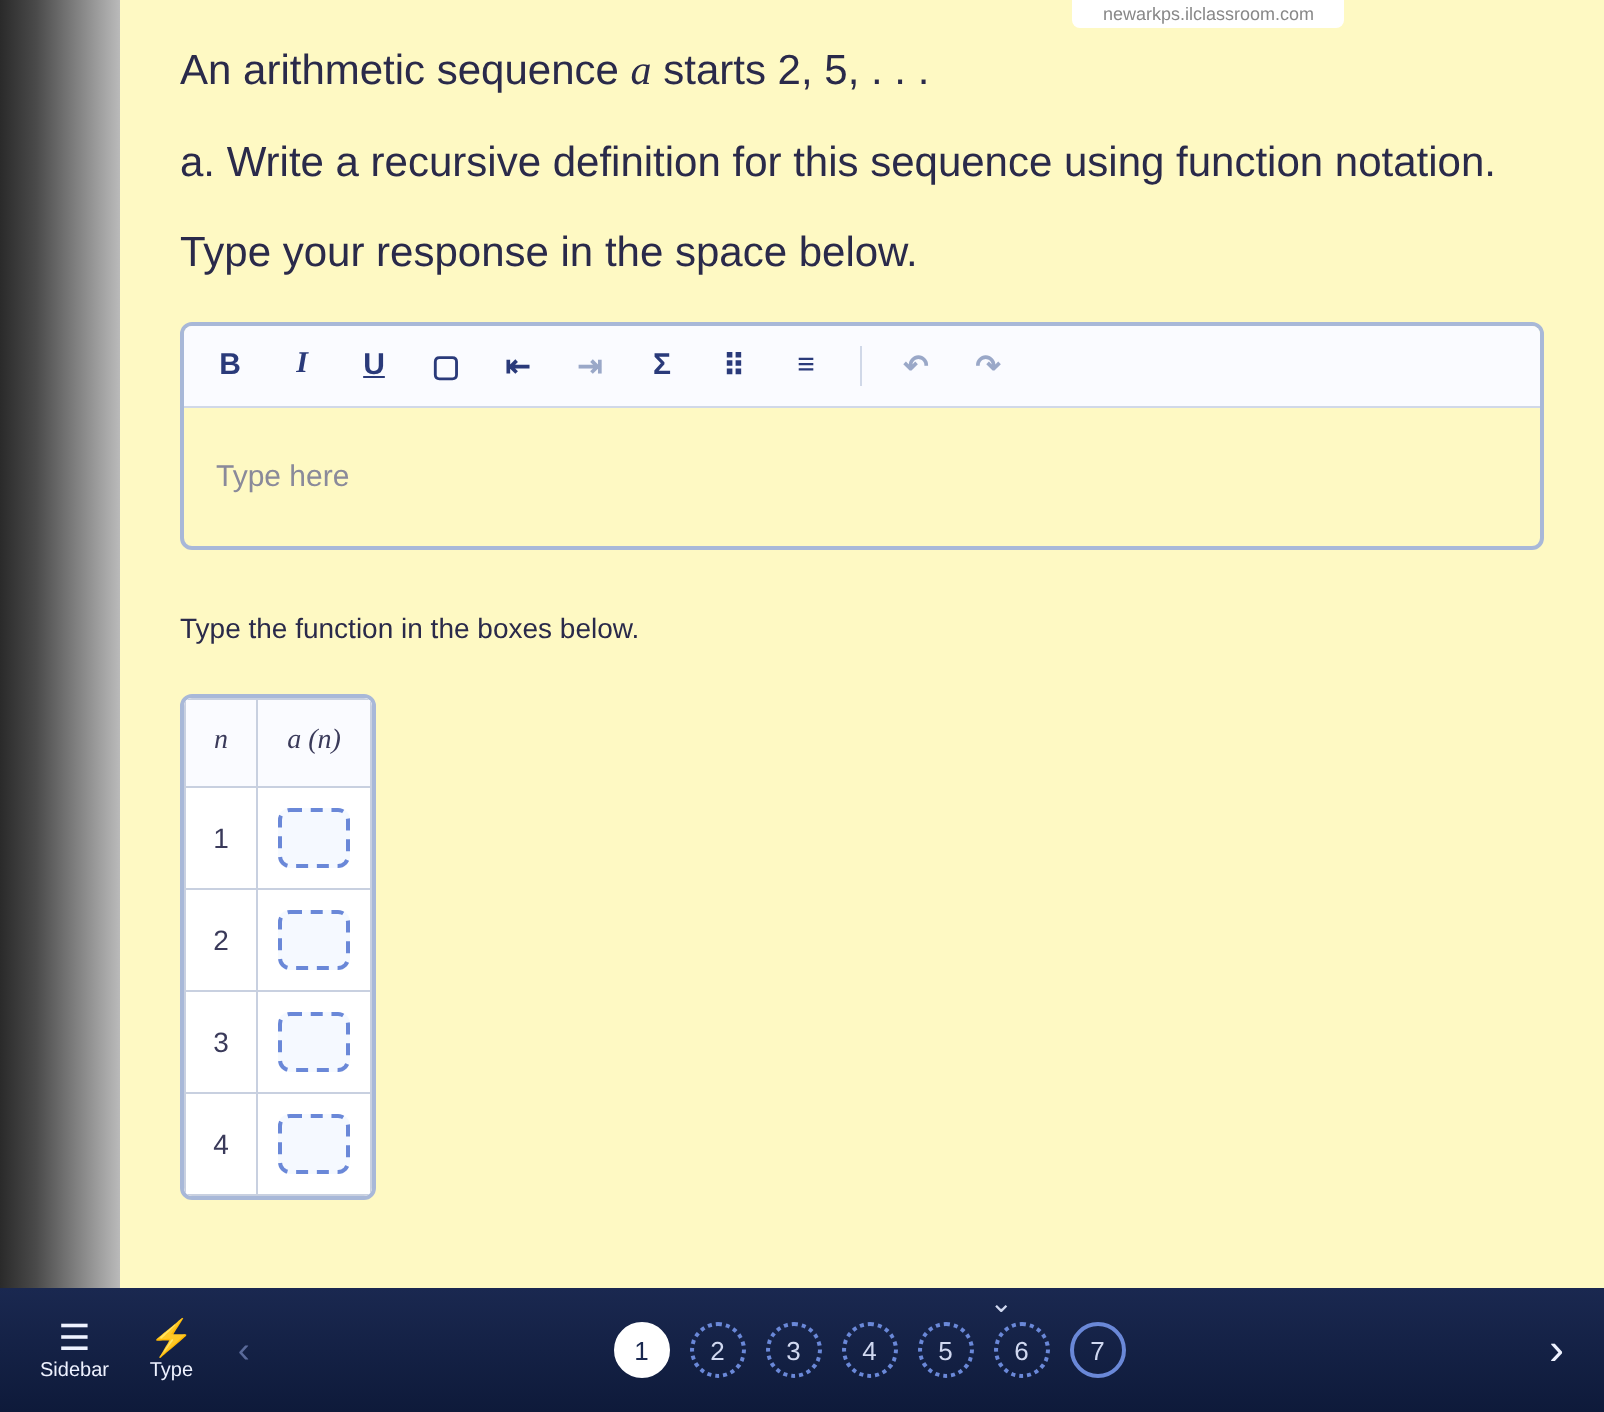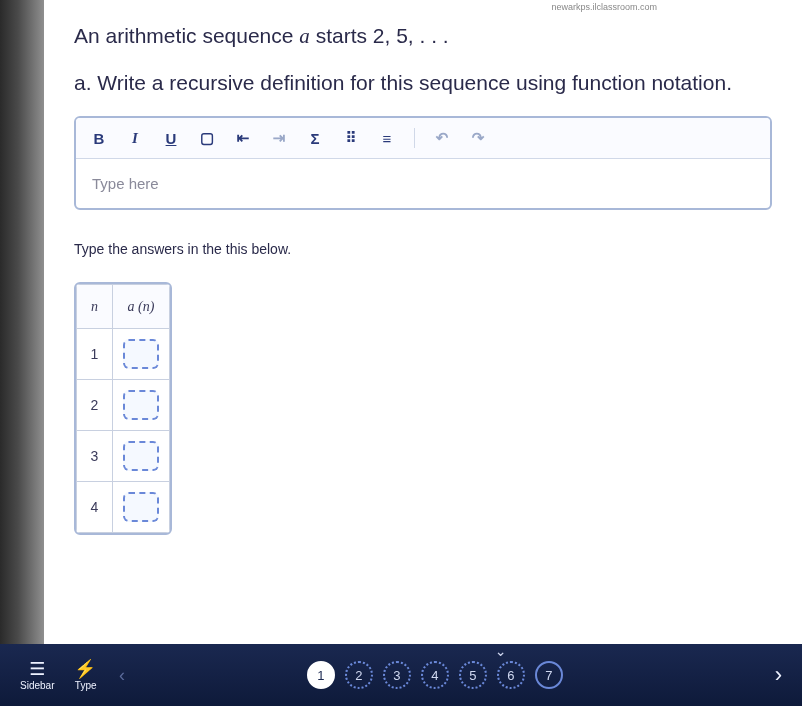--- a/index.html
+++ b/index.html
@@ -5,22 +5,22 @@
     * { box-sizing: border-box; margin: 0; padding: 0; }
     body {
       font-family: -apple-system, BlinkMacSystemFont, 'Segoe UI', Arial, sans-serif;
       background: #e8e8e8;
       width: 802px;
       height: 706px;
       overflow: hidden;
       position: relative;
     }
     .page {
-      background: #ffffff;
-      margin: 0 0 0 44px;
+      background: #fef9c3;
+      margin: 0 0 0 60px;
       padding: 20px 30px 20px 30px;
       min-height: 650px;
       position: relative;
     }
     .url-bar {
       position: absolute;
       top: 0;
       right: 130px;
       font-size: 9px;
       color: #888;
@@ -53,21 +53,21 @@
       color: #2a3a7a;
       font-size: 15px;
       font-weight: 600;
       cursor: pointer;
       min-width: 18px;
       text-align: center;
     }
     .tb-btn.light { color: #9aa8c8; }
     .tb-sep { width: 1px; height: 20px; background: #d0d8e8; }
     .text-input {
-      padding: 16px 16px;
+      padding: 26px 16px;
       color: #8a8a9a;
       font-size: 15px;
       min-height: 46px;
     }
     .sub-text {
       color: #2a2a4a;
       font-size: 14px;
       line-height: 1.6;
       margin-bottom: 10px;
     }
@@ -184,40 +184,41 @@
 <div class="left-edge"></div>
 
 <div class="page">
   <div class="url-bar">newarkps.ilclassroom.com</div>
 
   <p class="question-text">
     <span>An arithmetic sequence </span><span class="var">a</span><span> starts 2, 5, . . .</span>
   </p>
 
   <p class="question-text">a. Write a recursive definition for this sequence using function notation.</p>
+  <p class="question-text">Type your response in the space below.</p>
 
   <div class="editor-box">
     <div class="toolbar">
       <span class="tb-btn" style="font-weight:900">B</span>
       <span class="tb-btn" style="font-style:italic;font-family:Georgia,serif">I</span>
       <span class="tb-btn" style="text-decoration:underline">U</span>
       <span class="tb-btn">▢</span>
       <span class="tb-btn">⇤</span>
       <span class="tb-btn light">⇥</span>
       <span class="tb-btn" style="font-weight:900">Σ</span>
       <span class="tb-btn">⠿</span>
       <span class="tb-btn">≡</span>
       <span class="tb-sep"></span>
       <span class="tb-btn light">↶</span>
       <span class="tb-btn light">↷</span>
     </div>
     <div class="text-input">Type here</div>
   </div>
 
-  <p class="sub-text">Type the answers in the this below.</p>
+  <p class="sub-text">Type the function in the boxes below.</p>
 
   <div class="table-box">
     <table>
       <tbody>
           <tr>
         <th>n</th>
         <th>a (n)</th>
       </tr>
       <tr>
         <td>1</td>

